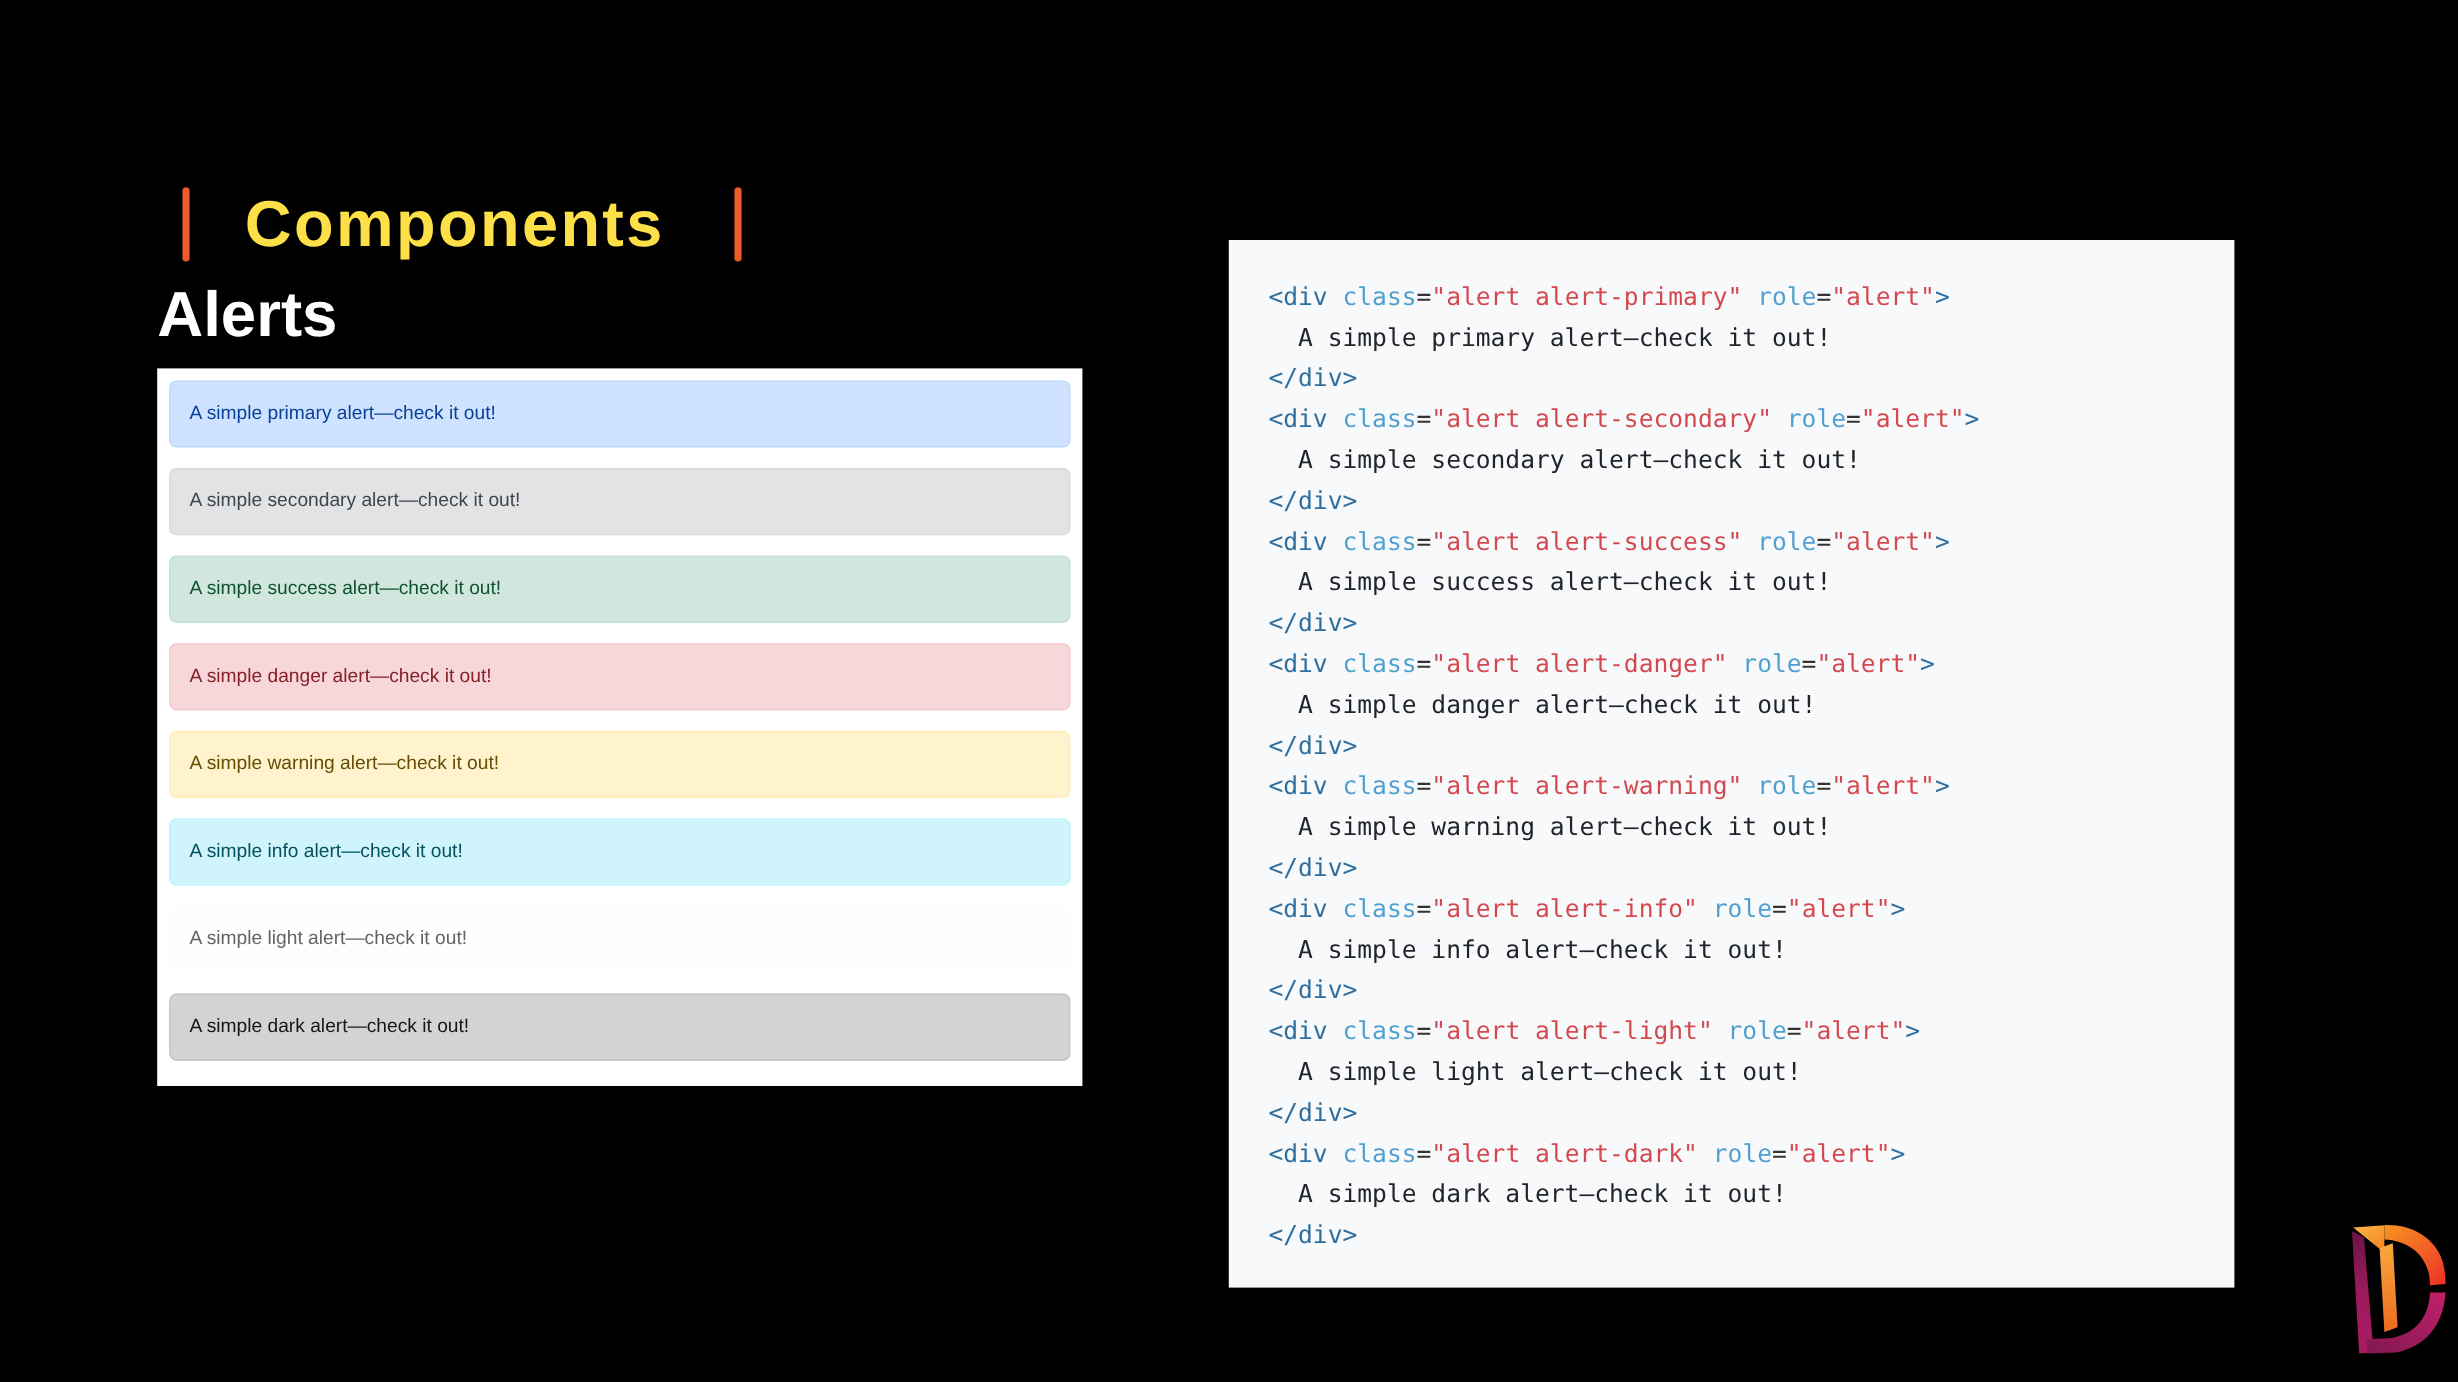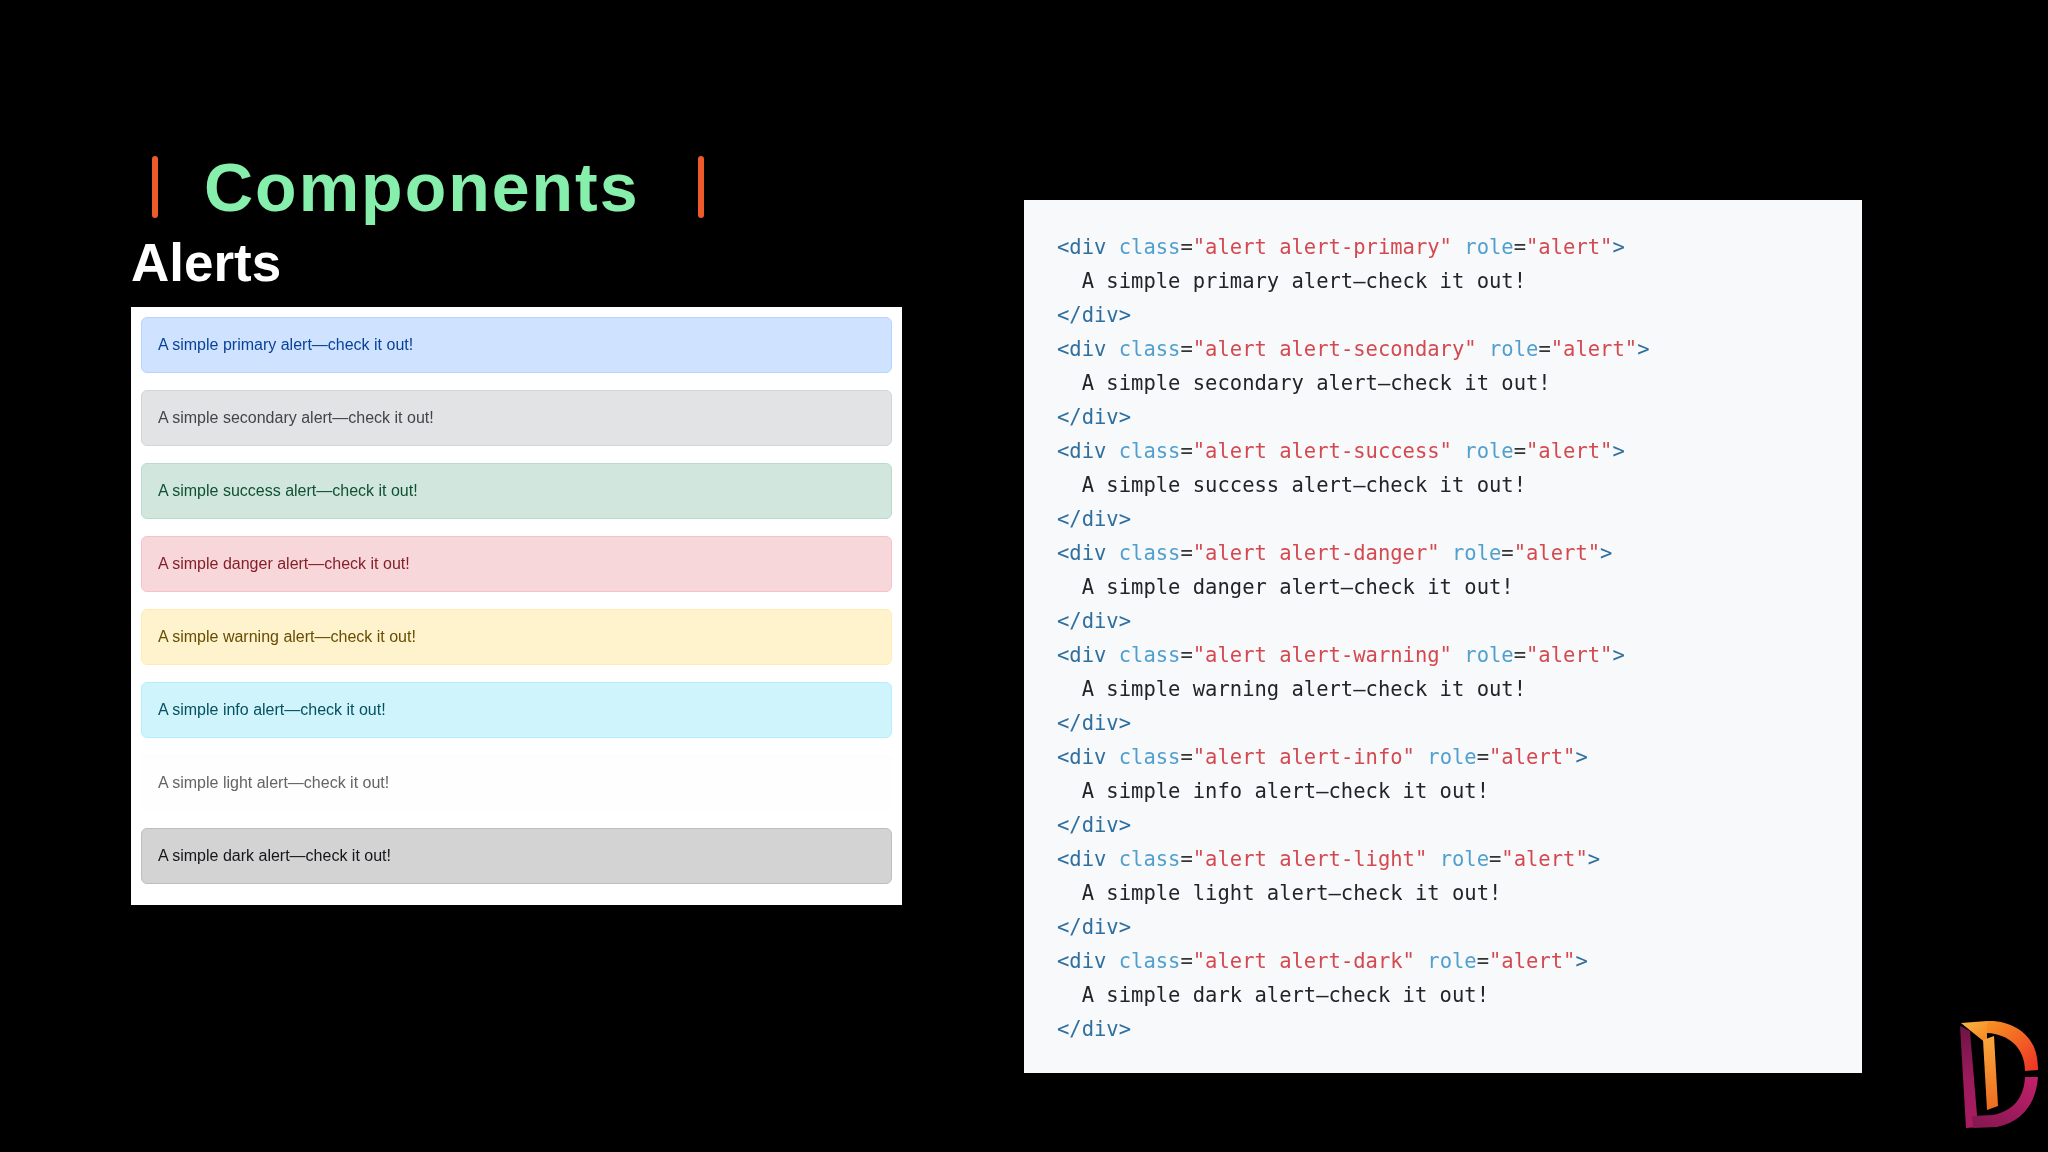--- a/index.html
+++ b/index.html
@@ -14,22 +14,22 @@
     position:absolute;left:152px;top:156px;
     display:flex;align-items:center;
   }
   .title-bar{
     width:6px;height:62px;
     background:#ee5a29;
     border-radius:3px;
   }
   .slide-title{
     font-family:"Liberation Sans",sans-serif;
-    font-size:68px;font-weight:700;
-    color:#86efac;
+    font-size:54px;font-weight:700;
+    color:#fde047;
     letter-spacing:2px;
     margin:0 58px 0 46px;
     line-height:62px;
     white-space:nowrap;
   }
   .section-heading{
     position:absolute;left:131px;top:236px;
     margin:0;
     font-size:53px;font-weight:700;line-height:1;
     color:#ffffff;

